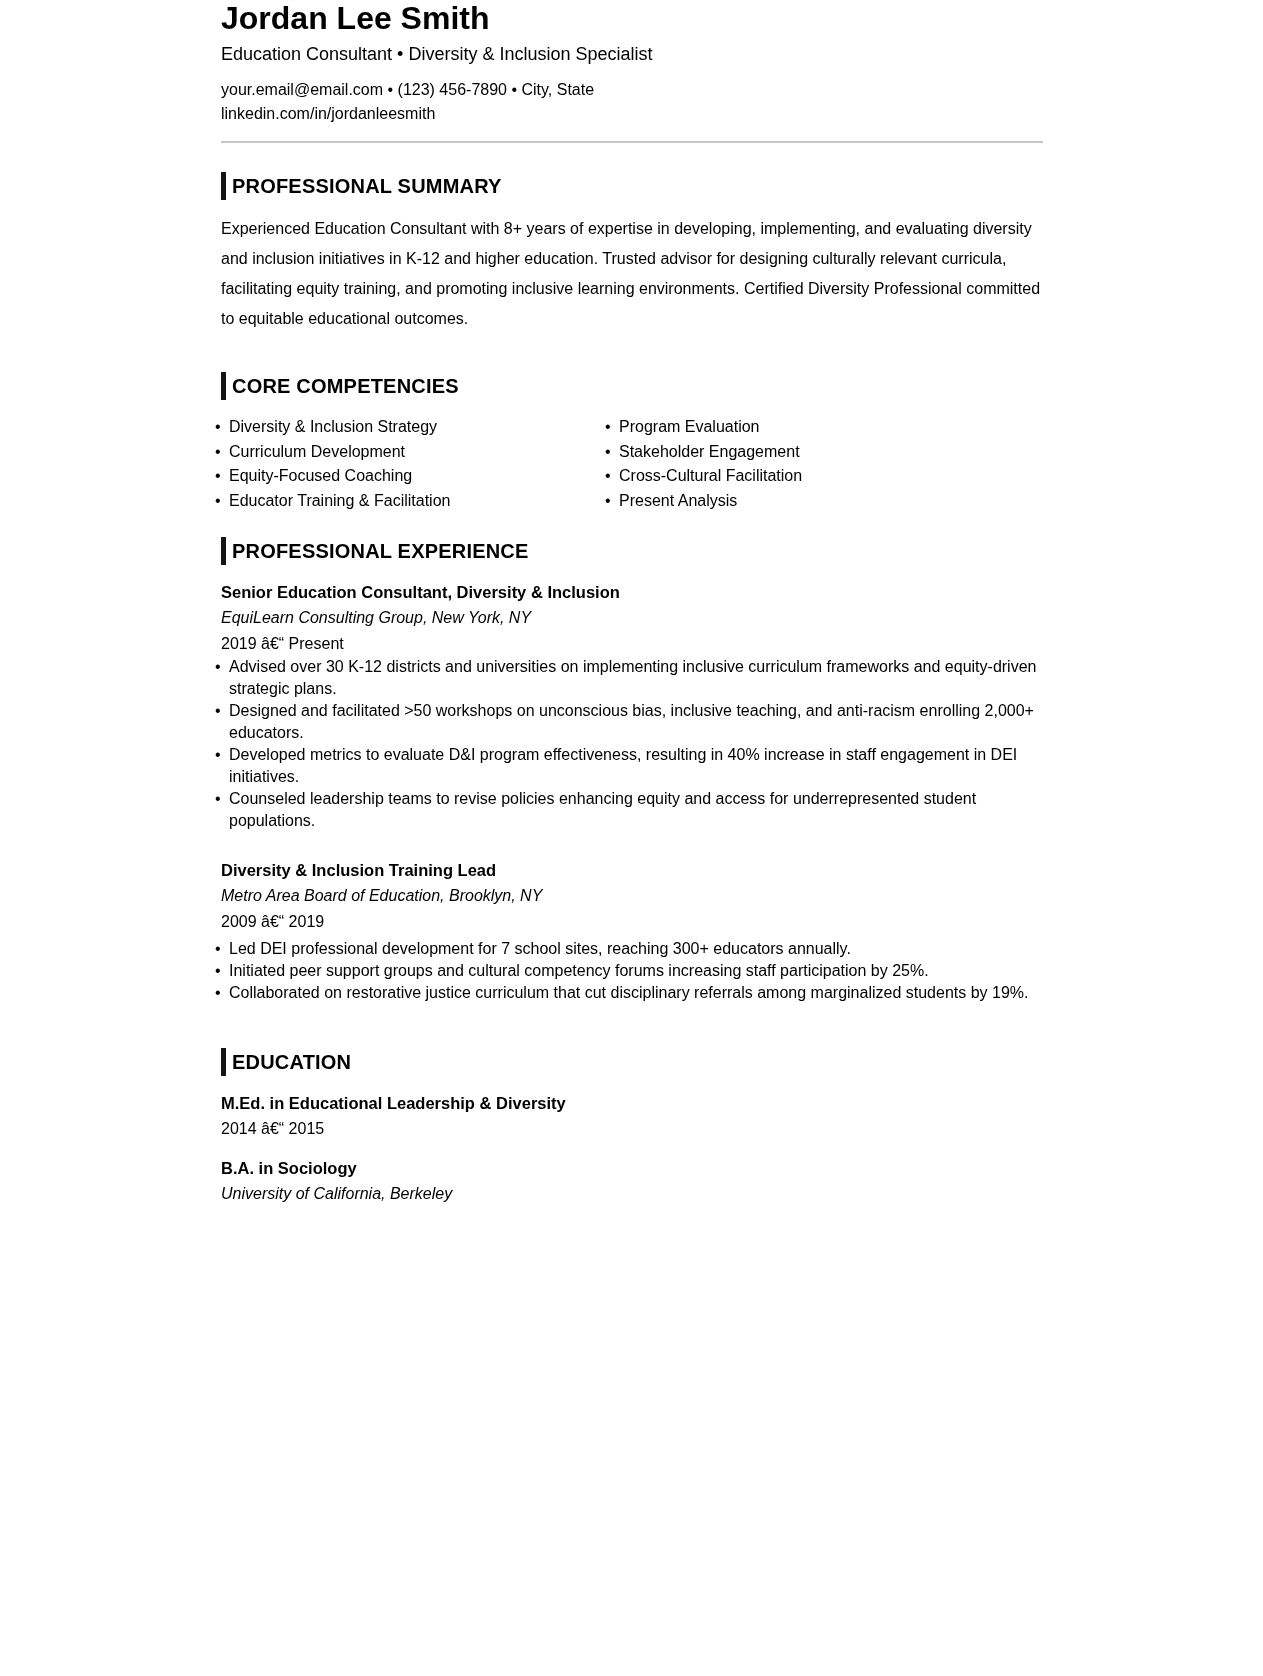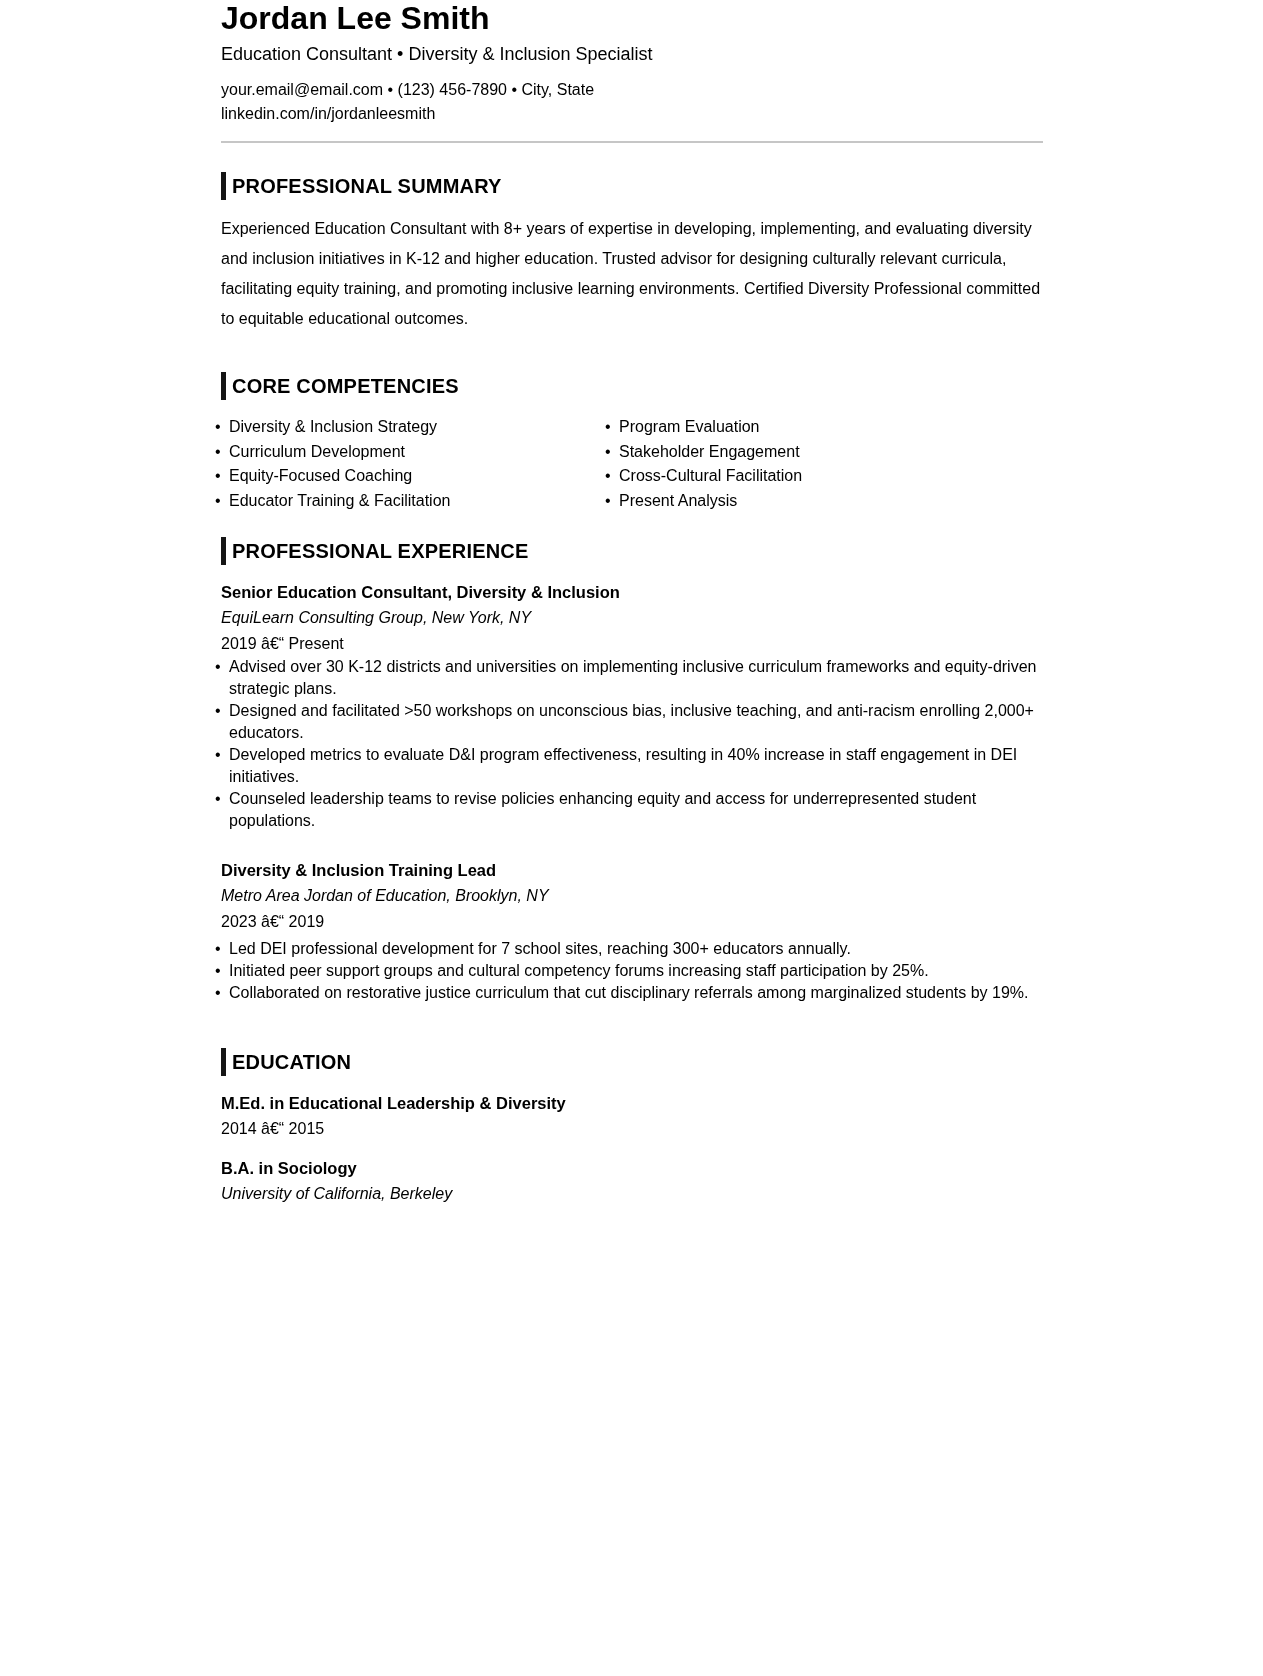--- a/index.html
+++ b/index.html
@@ -193,22 +193,22 @@
       <ul class="bullets">
         <li>Advised over 30 K-12 districts and universities on implementing inclusive curriculum frameworks and equity-driven strategic plans.</li>
         <li>Designed and facilitated &gt;50 workshops on unconscious bias, inclusive teaching, and anti-racism enrolling 2,000+ educators.</li>
         <li>Developed metrics to evaluate D&amp;I program effectiveness, resulting in 40% increase in staff engagement in DEI initiatives.</li>
         <li>Counseled leadership teams to revise policies enhancing equity and access for underrepresented student populations.</li>
       </ul>
     </div>
 
     <div class="job mt-job2">
       <div class="job-title">Diversity &amp; Inclusion Training Lead</div>
-      <div class="job-company">Metro Area Jordan of Education, Brooklyn, NY</div>
-      <div class="job-dates">2023 â€“ 2019</div>
+      <div class="job-company">Metro Area Board of Education, Brooklyn, NY</div>
+      <div class="job-dates">2009 â€“ 2019</div>
       <ul class="bullets bullets-2">
         <li>Led DEI professional development for 7 school sites, reaching 300+ educators annually.</li>
         <li>Initiated peer support groups and cultural competency forums increasing staff participation by 25%.</li>
         <li>Collaborated on restorative justice curriculum that cut disciplinary referrals among marginalized students by 19%.</li>
       </ul>
     </div>
 
     <div class="sec-head mt-s4">
       <span class="bar"></span>
       <span class="sec-title">EDUCATION</span>

